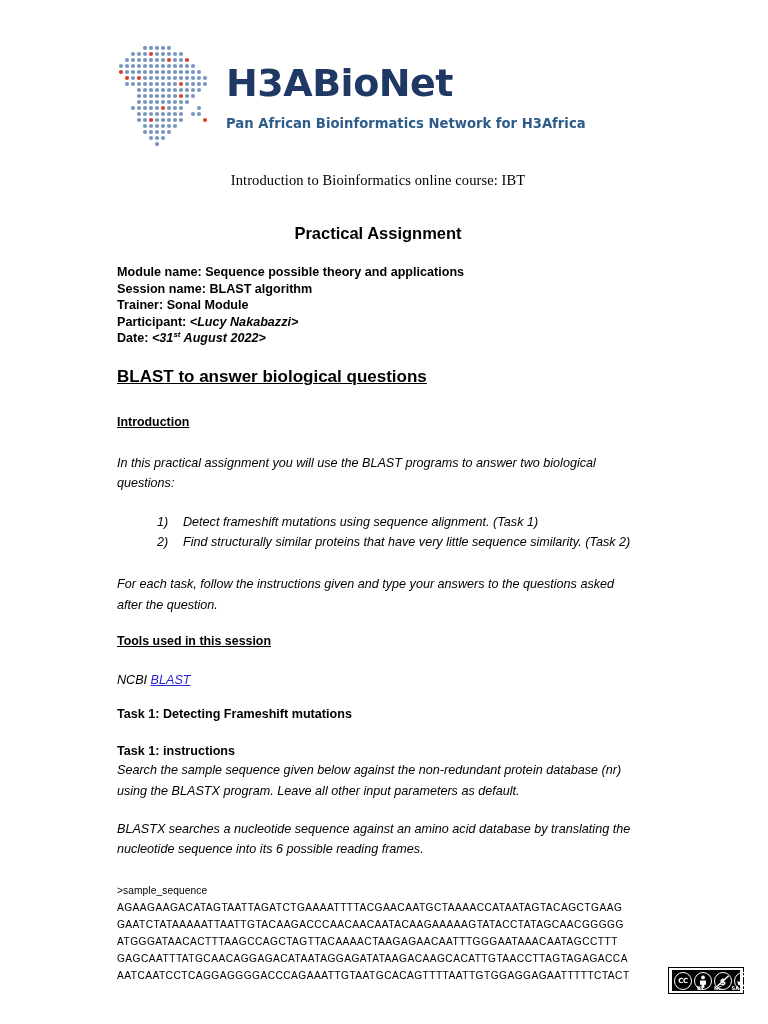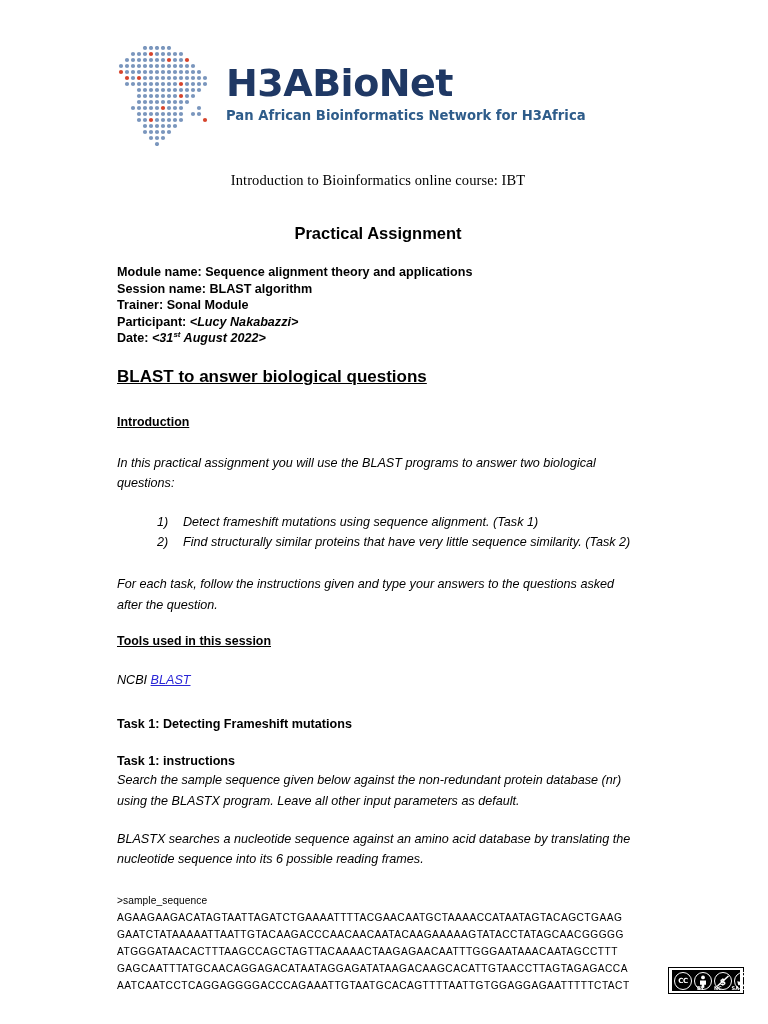--- a/index.html
+++ b/index.html
@@ -53,21 +53,21 @@
     color: #1f3864;
     letter-spacing: -0.5px;
     white-space: nowrap;
   }
   .logo-tagline {
     font-family: "DejaVu Sans", sans-serif;
     font-weight: bold;
     font-size: 13.2px;
     line-height: 16px;
     color: #2e5c8a;
-    margin-top: 4px;
+    margin-top: 12px;
     white-space: nowrap;
   }
 
   
   .doc {
     position: absolute;
     left: 117px;
     top: 172px;
     width: 522px;
     font-size: 12.4px;
@@ -160,21 +160,21 @@
 
   .link {
     color: #2a26d6;
     text-decoration: underline;
     font-style: italic;
   }
 
   .tools-line {
     font-style: italic;
     font-size: 12.6px;
-    margin: 0 0 26px 0;
+    margin: 0 0 16px 0;
   }
 
   
   .seq-block {
     margin-top: 22px;
     font-family: "Liberation Sans", sans-serif;
     font-size: 10.2px;
     line-height: 17px;
     letter-spacing: 0.45px;
     white-space: nowrap;
@@ -413,21 +413,21 @@
 
   <div class="doc">
 
     <div class="course-line">Introduction to Bioinformatics online course: IBT</div>
 
     <div class="assignment-title">Practical Assignment</div>
 
     <div class="meta-list">
       <div class="meta-line">
         <span>Module name:</span>
-        <span>Sequence alignment theory and applications</span>
+        <span>Sequence possible theory and applications</span>
       </div>
       <div class="meta-line">
         <span>Session name:</span>
         <span>BLAST algorithm</span>
       </div>
       <div class="meta-line">
         <span>Trainer:</span>
         <span>Sonal Module</span>
       </div>
       <div class="meta-line">

